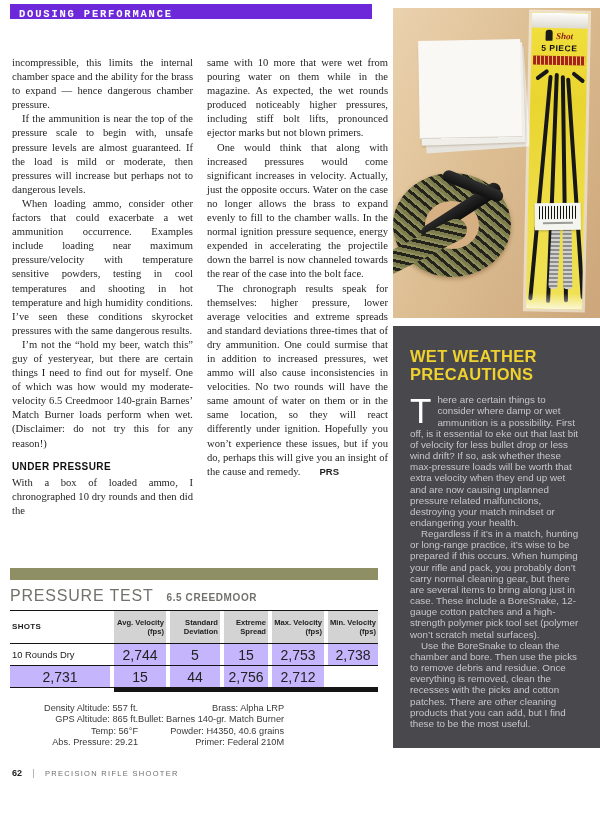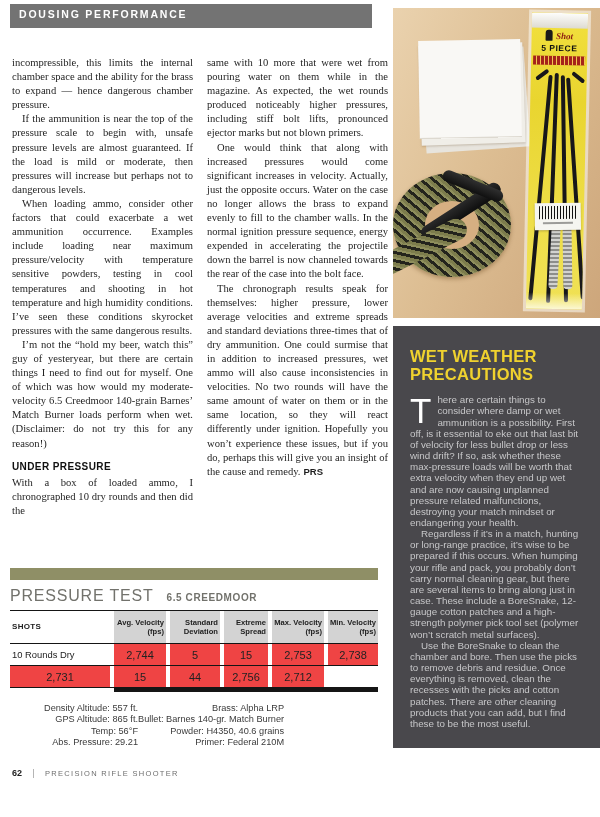--- a/index.html
+++ b/index.html
@@ -1,21 +1,21 @@
 <!DOCTYPE html>
 <html><head>
 <meta charset="utf-8">
 <style>
   html,body{margin:0;padding:0;}
   body{background:#fff;}
   .page{position:relative;width:600px;height:817px;background:#ffffff;overflow:hidden;font-family:"Liberation Serif",serif;}
 
   
-  .kicker{position:absolute;left:10px;top:4px;width:362px;height:24px;background:#737373;
-    color:#fff;font-family:Liberation Sans, sans-serif;font-weight:bold;font-size:10.5px;
+  .kicker{position:absolute;left:10px;top:4px;width:362px;height:15px;background:#6d28d9;
+    color:#fff;font-family:Liberation Mono, monospace;font-weight:bold;font-size:10.5px;
     letter-spacing:1.8px;line-height:21px;padding-left:9px;box-sizing:border-box;}
 
   
   .photo{position:absolute;left:393px;top:8px;width:207px;height:310px;overflow:hidden;
     background:linear-gradient(115deg,#ead2ae 0%,#ddbe93 45%,#cda67b 100%);}
   .patch{position:absolute;}
   .patch.l3{left:30px;top:42px;width:104px;height:100px;background:#e7e4dd;transform:rotate(-4deg);}
   .patch.l2{left:27px;top:36px;width:104px;height:100px;background:#f0eee8;transform:rotate(-2deg);box-shadow:0 1px 2px rgba(90,60,20,.25);}
   .patch.l1{left:26px;top:32px;width:102px;height:98px;background:#f9f8f5;transform:rotate(-1deg);box-shadow:inset 0 -46px 0 -45px #ddd9d0;}
   .snake-ring{position:absolute;left:0px;top:165px;width:118px;height:104px;border-radius:50%;
@@ -61,21 +61,21 @@
   .pkg-card::after{content:"";position:absolute;left:0;right:0;bottom:0;height:16px;
     background:linear-gradient(rgba(255,255,255,0),rgba(255,255,255,.75));}
 
   
   .columns{position:absolute;left:12px;top:56px;width:376px;display:flex;gap:14px;}
   .col{width:181px;color:#1e1e1e;font-size:10.6px;line-height:14.1px;text-align:justify;}
   .col p{margin:0;}
   .col p.indent{text-indent:10px;}
   .subhead{margin:9px 0 2px 0;font-family:"Liberation Sans",sans-serif;font-weight:bold;
     font-size:10px;letter-spacing:.4px;color:#111;}
-  .endmark{font-family:"Liberation Sans",sans-serif;font-weight:bold;font-size:9.5px;margin-left:3px;}
+  .endmark{font-family:"Liberation Sans",sans-serif;font-weight:bold;font-size:9.5px;margin-left:19px;}
 
   
   .sidebar{position:absolute;left:393px;top:326px;width:207px;height:422px;background:#49484c;
     box-sizing:border-box;padding:21px 16px 0 17px;font-family:"Liberation Sans",sans-serif;}
   .sidebar h2{margin:0 0 11px 0;color:#f0d22e;font-size:16.5px;line-height:1.1;font-weight:800;letter-spacing:.3px;}
   .side-p{margin:0;color:#c7c7c9;font-size:9.8px;line-height:11.15px;}
   .side-p.indent{text-indent:11px;}
   .dropcap{float:left;color:#ffffff;font-size:35px;line-height:29px;font-weight:200;margin:2px 6px 0 0;}
 
   
@@ -85,22 +85,22 @@
   .tt{font-size:16px;color:#72726c;letter-spacing:.8px;}
   .ts{font-size:10px;font-weight:bold;color:#72726c;letter-spacing:.6px;margin-left:13px;}
   .ptable{margin-top:5px;border-top:1.5px solid #151515;}
   .tr{display:grid;grid-template-columns:100px 52px 50px 44px 52px 50px;column-gap:4px;}
   .tr.head{border-bottom:1.5px solid #151515;}
   .tr.head .cell{background:#d3d3d3;font-size:7.6px;font-weight:bold;color:#222;
     display:flex;align-items:center;justify-content:center;text-align:right;height:32px;line-height:1.2;padding:0 2px;box-sizing:border-box;}
   .tr.head .cell.lbl{background:transparent;justify-content:flex-start;text-align:left;font-size:8px;letter-spacing:.3px;padding-left:2px;}
   .tr.data{border-bottom:1px solid #151515;}
   .tr.data:last-of-type{border-bottom:none;}
-  .tr.data .cell{background:#ef4444;height:21px;display:flex;align-items:center;justify-content:center;
-    font-size:11px;color:#222;}
+  .tr.data .cell{background:#c4b5fd;height:21px;display:flex;align-items:center;justify-content:center;
+    font-size:14px;color:#222;}
   .tr.data .cell.lbl{background:transparent;justify-content:flex-start;font-size:9.4px;padding-left:2px;}
   .bottom-bar{margin-left:104px;height:3.5px;background:#151515;}
   .footnotes{margin-top:11px;display:flex;}
   .fn-col{font-size:9.2px;line-height:11.6px;color:#3a3a3a;text-align:right;}
   .fn-col.c1{width:128px;}
   .fn-col div{white-space:nowrap;}
 
   
   .footer{position:absolute;left:12px;top:768px;display:flex;align-items:flex-end;gap:11px;
     font-family:"Liberation Sans",sans-serif;}

